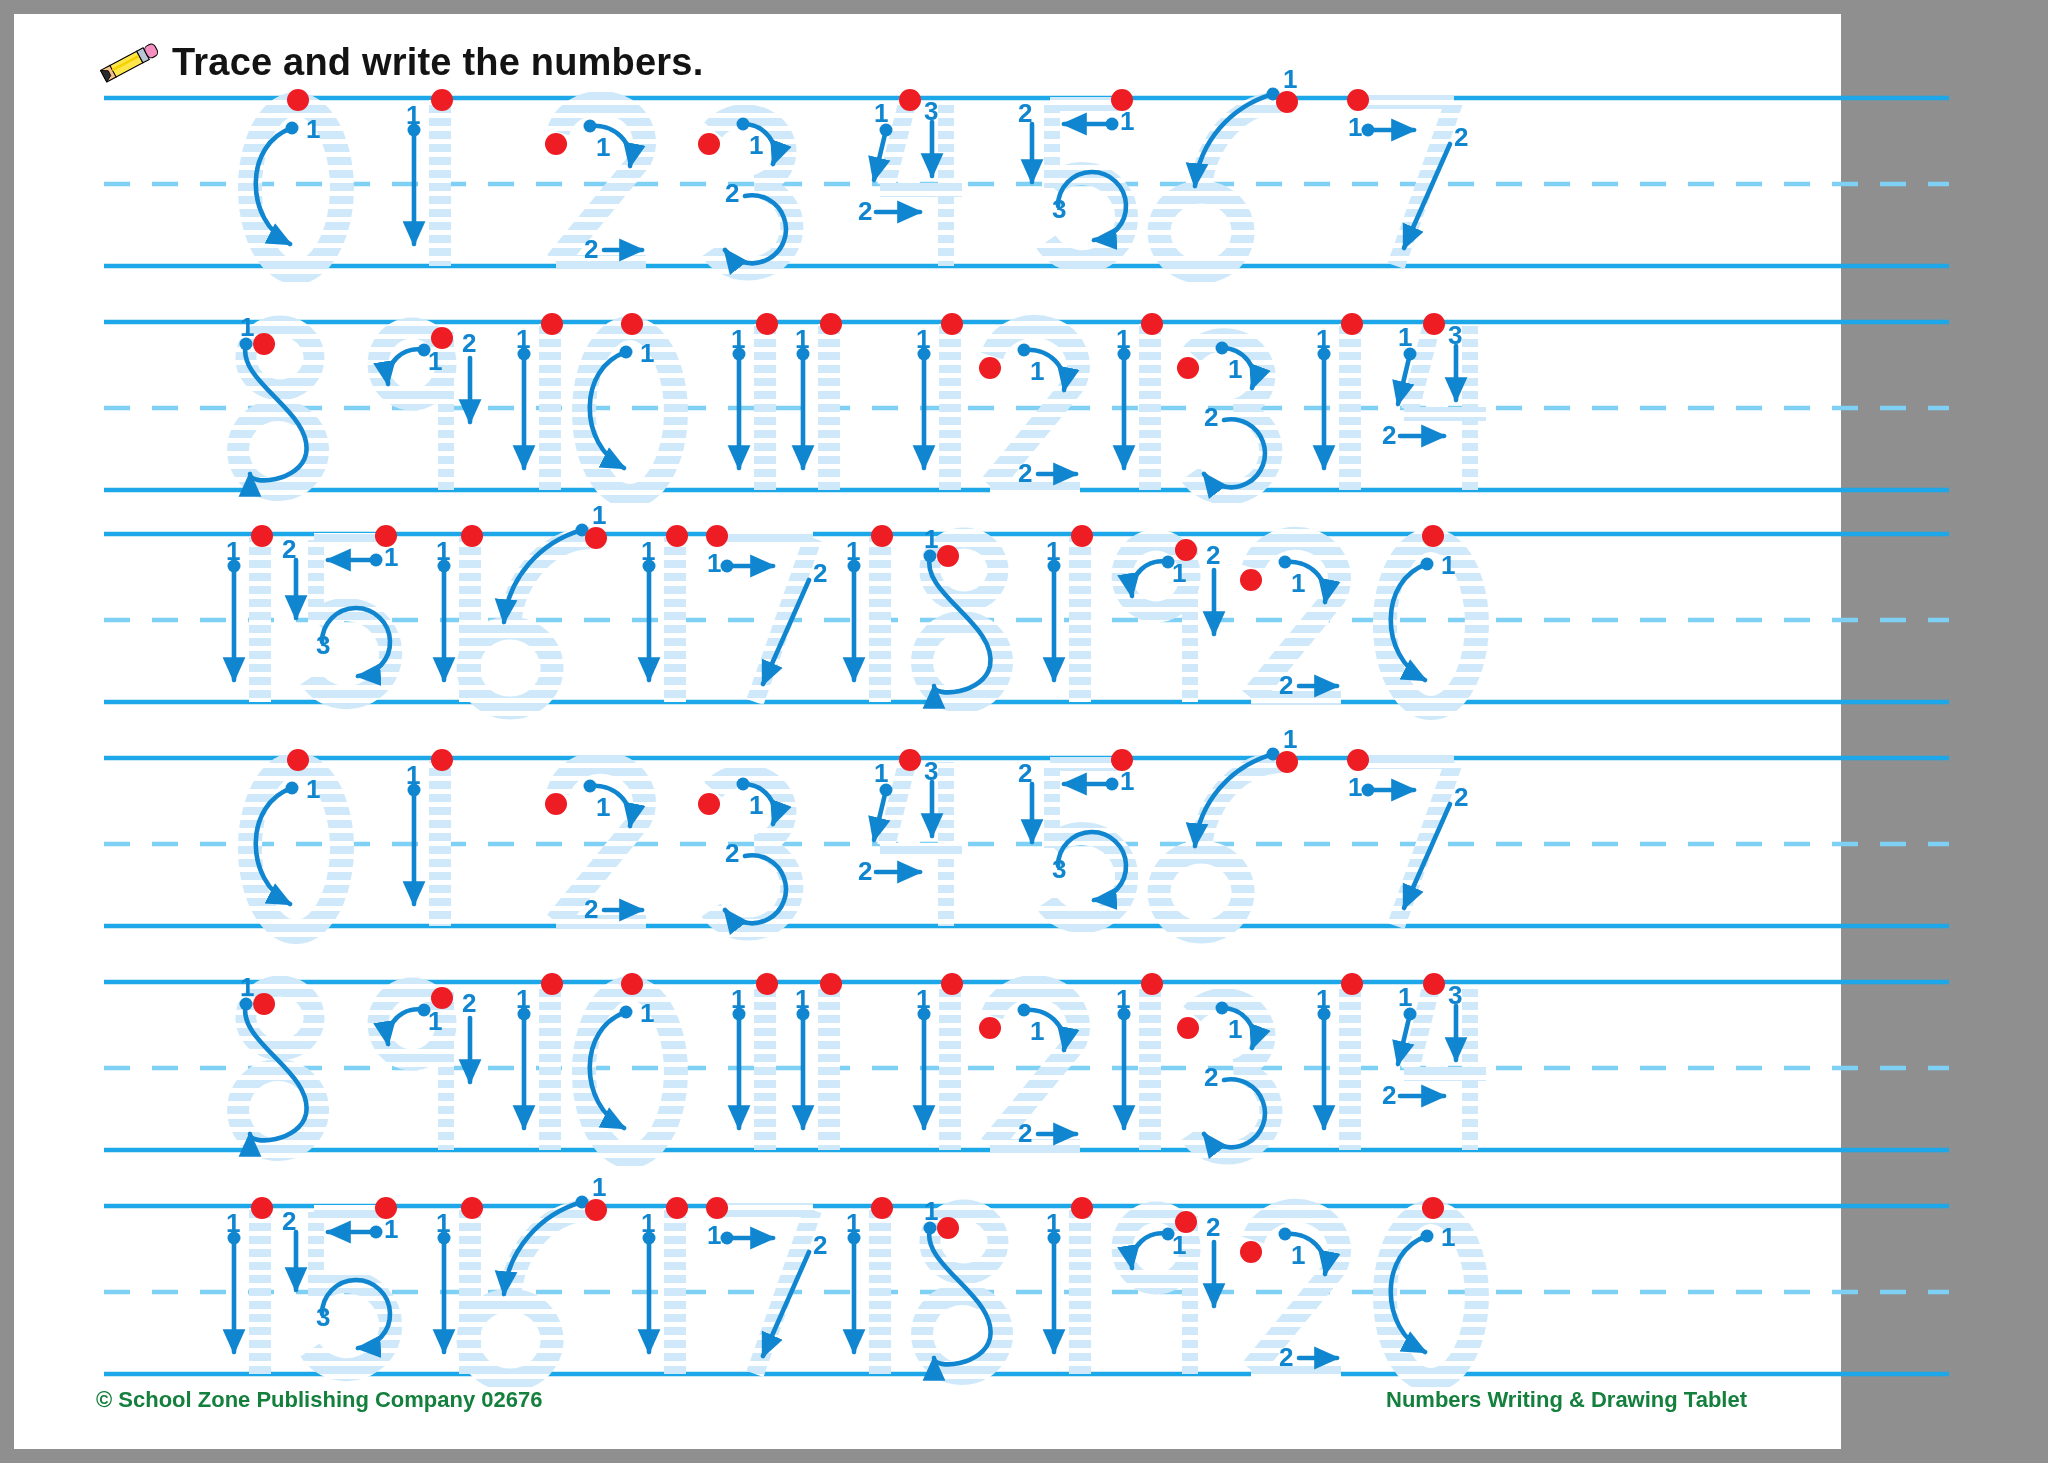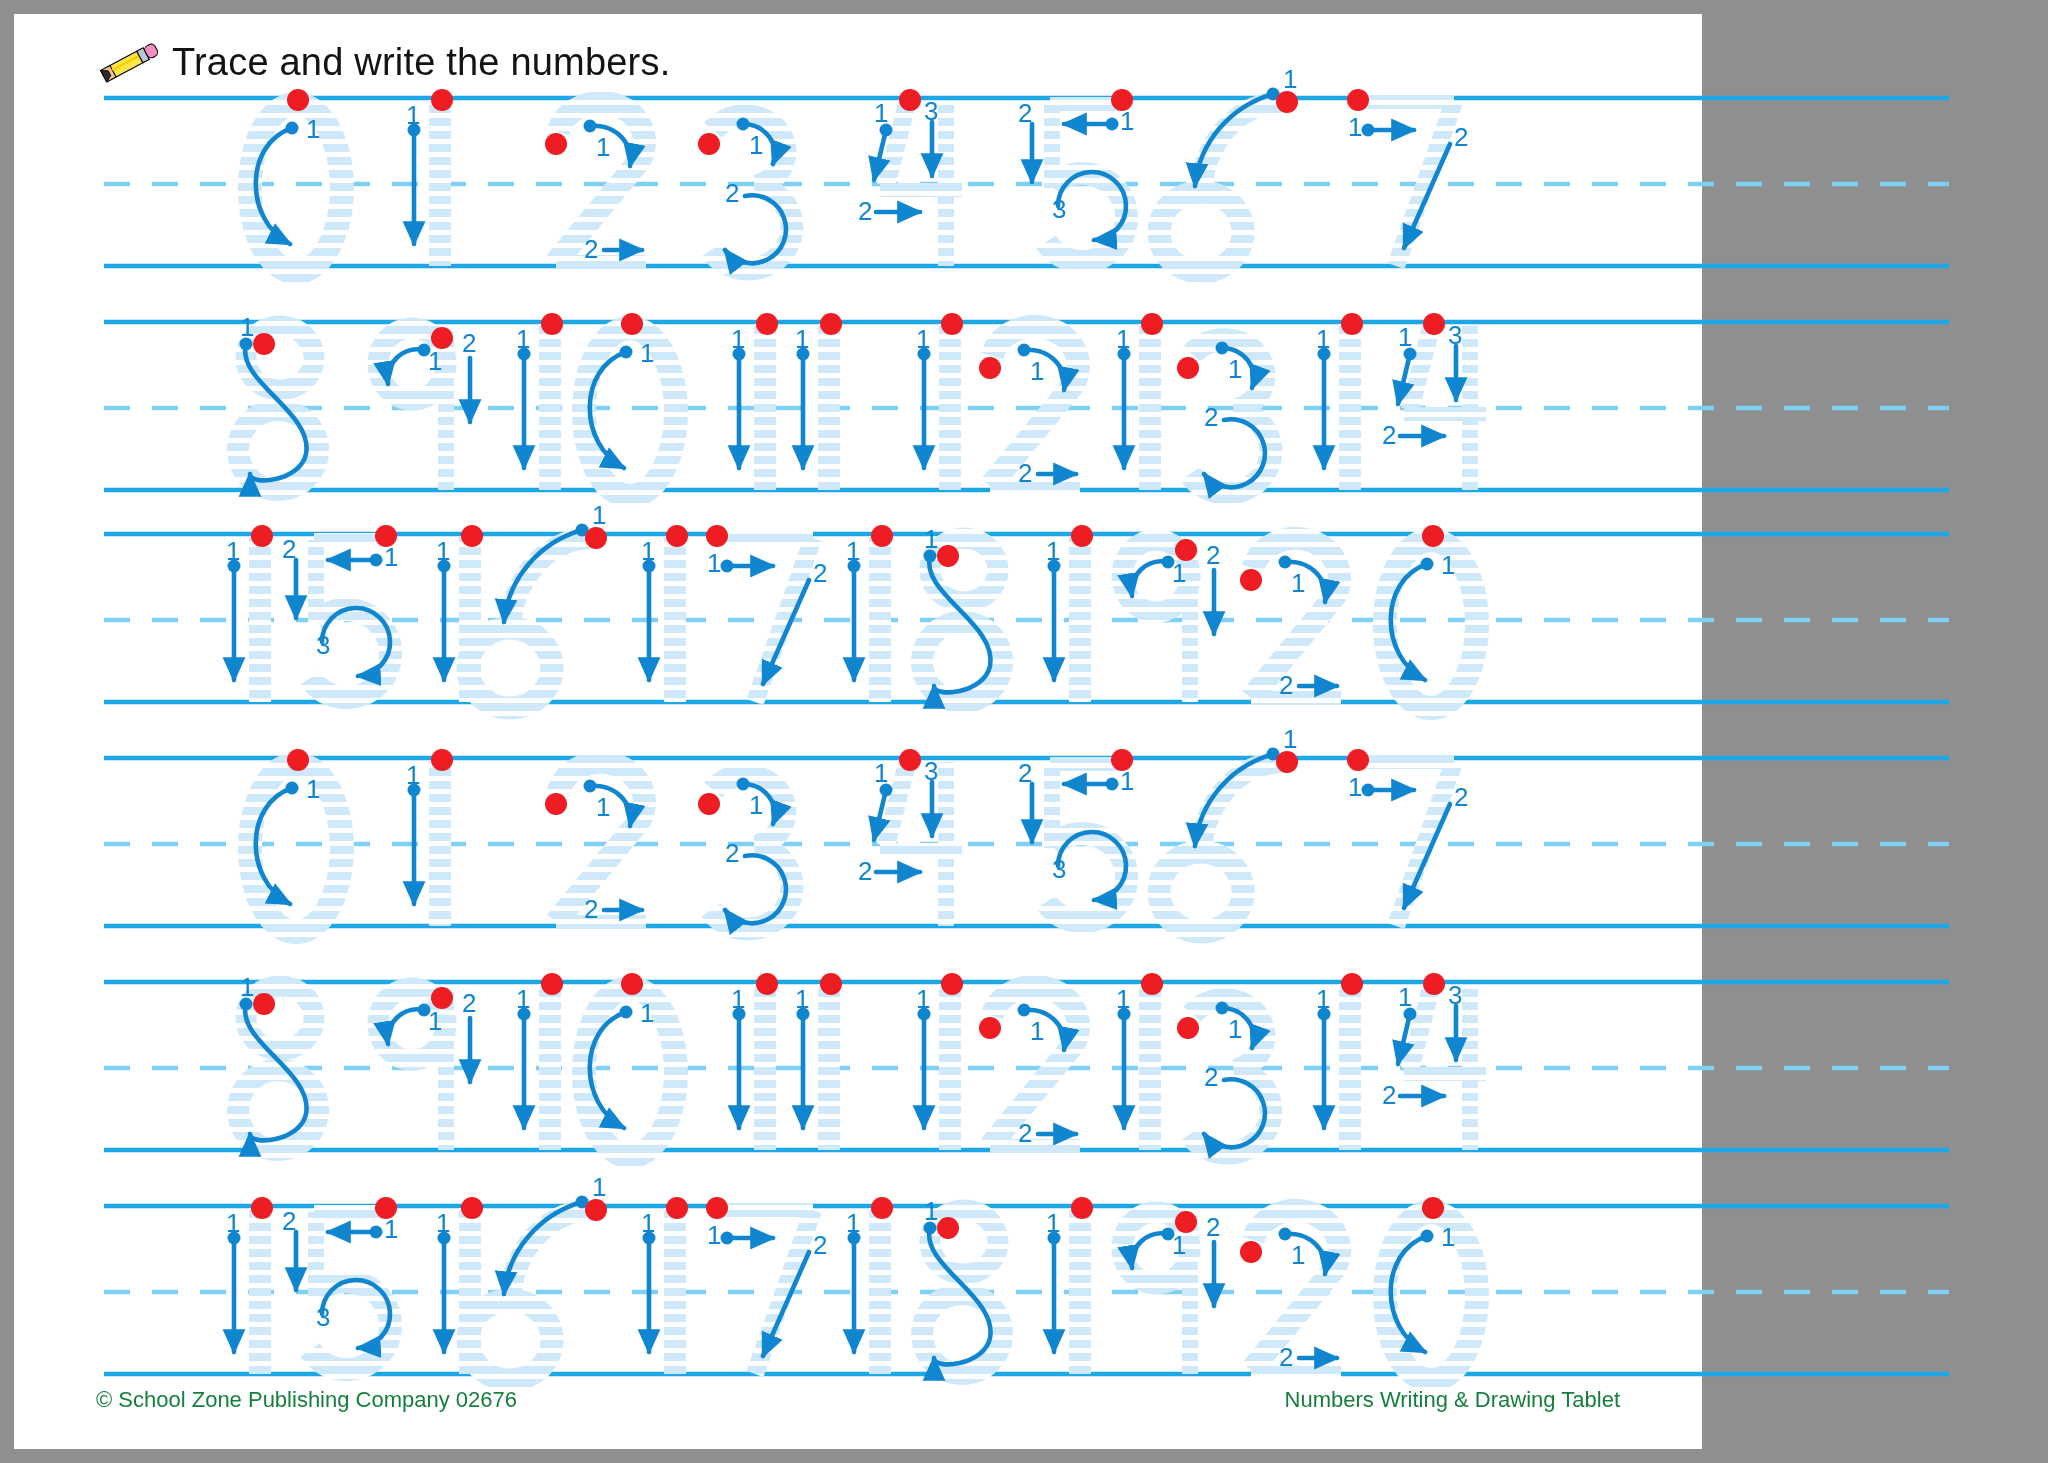--- a/index.html
+++ b/index.html
@@ -4,41 +4,42 @@
 <style>
   html,body{margin:0;padding:0;}
   body{
     width:2048px;height:1463px;
     background:#8f8f8f;
     font-family:"Liberation Sans", sans-serif;
     overflow:hidden;
   }
   #page{
     position:absolute;left:14px;top:14px;
-    width:1688px;height:1435px;
+    width:1827px;height:1435px;
     background:#ffffff;
     box-sizing:border-box;
+    font-weight:bold;
   }
   #header{
     position:absolute;left:82px;top:22px;
     display:flex;align-items:center;gap:10px;
   }
   #header .title{
     font-size:38px;color:#131313;letter-spacing:.2px;
     font-family:"Liberation Sans", sans-serif;
     white-space:nowrap;
   }
   .pencil{width:66px;height:52px;display:block;}
   #sheet{position:absolute;left:0;top:0;width:2020px;height:1435px;}
   .footer{
     position:absolute;bottom:36px;
     font-size:22px;color:#15803d;white-space:nowrap;
   }
   .footer.left{left:82px;}
-  .footer.right{right:82px;}
+  .footer.right{right:94px;}
 </style>
 </head>
 <body>
 
 <div id="page">
 
   <div id="header">
     <svg class="pencil" viewBox="0 0 100 78">
       <g transform="rotate(-28 50 39)">
         <polygon points="6,30 6,50 22,50 30,40 22,30" fill="#f6c08a" stroke="#000" stroke-width="1.6"></polygon>

